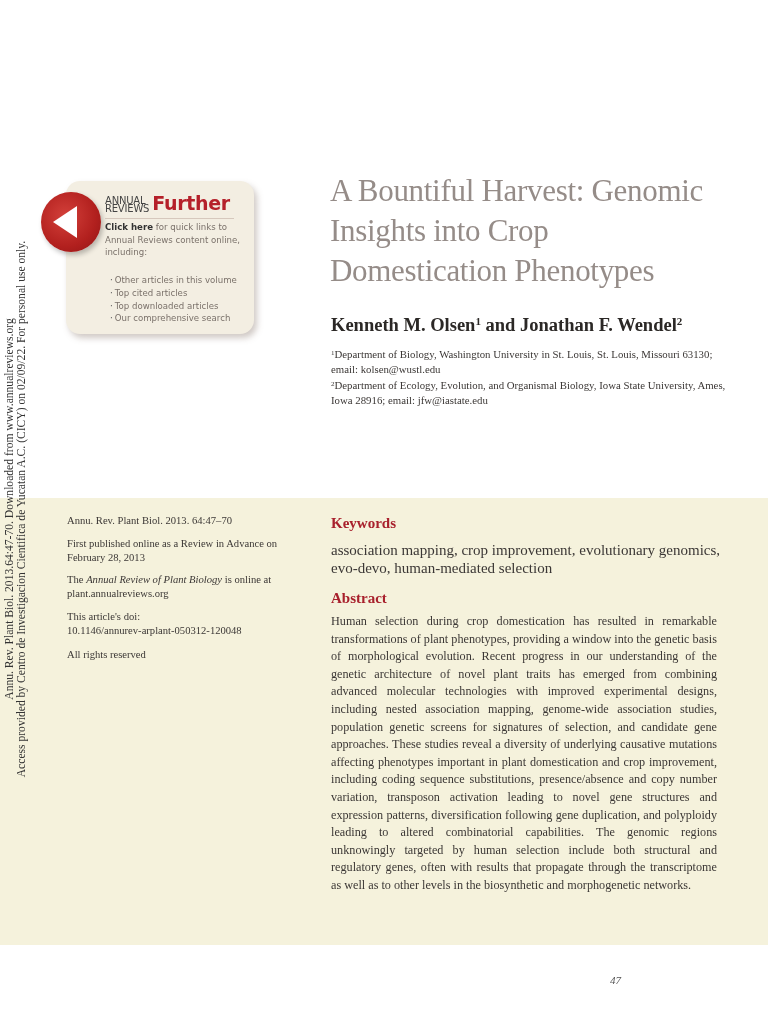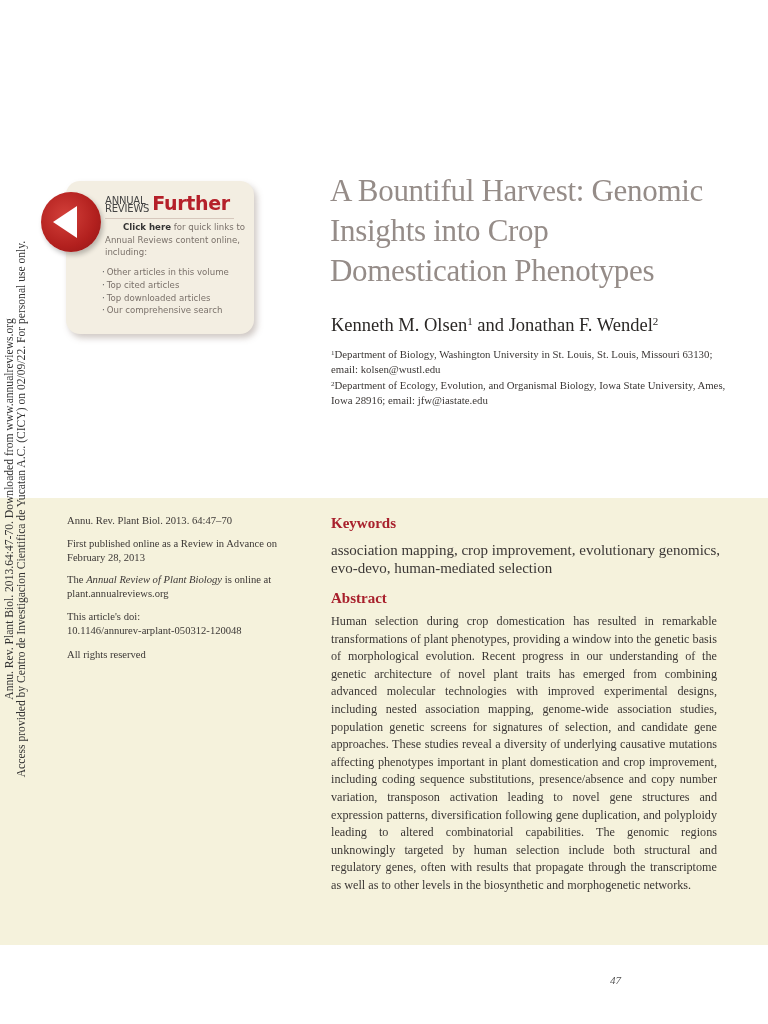--- a/index.html
+++ b/index.html
@@ -50,36 +50,36 @@
     font-family: "DejaVu Sans", sans-serif; font-weight: bold;
     font-size: 19px; line-height: 19px; color: #b5202a; letter-spacing: -0.3px;
   }
   .further-rule {
     position: absolute; left: 105px; top: 218px; width: 129px; height: 1px; background: #d6c8bd;
   }
   .further-text {
     position: absolute; left: 105px; top: 221px; width: 150px;
     font-family: "DejaVu Sans", sans-serif; font-size: 8.6px; line-height: 12.6px; color: #7a716a;
   }
-  .further-text .click { color: #333; font-weight: bold; margin-left: 18px; }
+  .further-text .click { color: #333; font-weight: bold; }
   .further-list {
-    position: absolute; left: 102px; top: 266px; width: 155px; margin: 0; padding: 0; list-style: none;
+    position: absolute; left: 102px; top: 266px; width: 155px; margin: 8px; padding: 0; list-style: none;
     font-family: "DejaVu Sans", sans-serif; font-size: 8.6px; line-height: 12.8px; color: #7a716a;
   }
   .further-list li::before { content: "\00B7"; margin-right: 2px; color: #555; }
 
   
   .title {
     position: absolute; left: 330px; top: 171px; width: 420px;
     font-size: 31px; line-height: 40px; color: #958c88; margin: 0; font-weight: normal;
     letter-spacing: -0.3px;
   }
   .authors {
     position: absolute; left: 331px; top: 313px; width: 420px;
-    font-size: 18.5px; line-height: 24px; color: #2b2826;
+    font-size: 18.5px; line-height: 24px; color: #2b2826; font-weight: bold;
   }
   .authors sup { font-size: 11px; vertical-align: 6px; line-height: 0; }
   .affil {
     position: absolute; left: 331px; width: 400px;
     font-size: 10.8px; line-height: 15px; color: #3b3735;
   }
   .affil sup { font-size: 7px; vertical-align: 3px; line-height: 0; }
 
   
   .meta {

